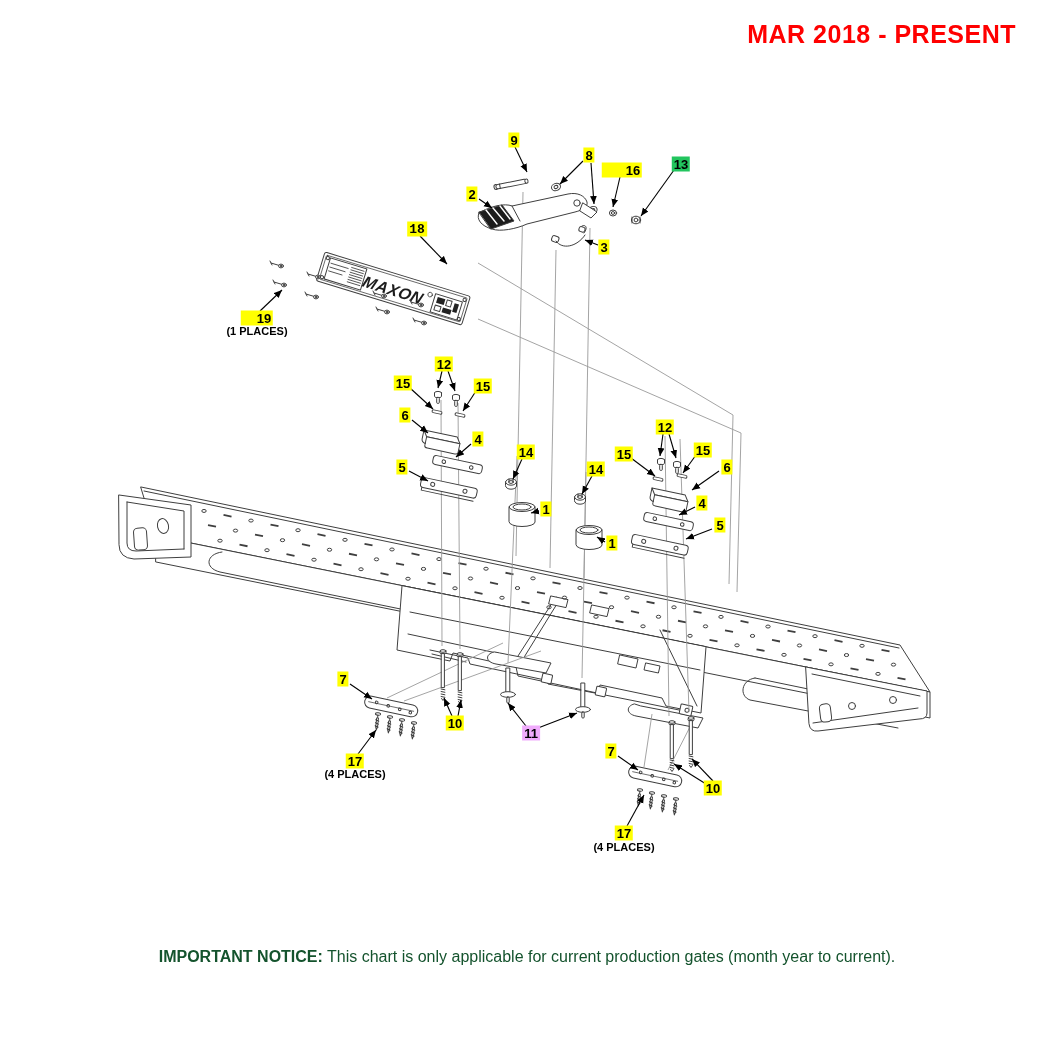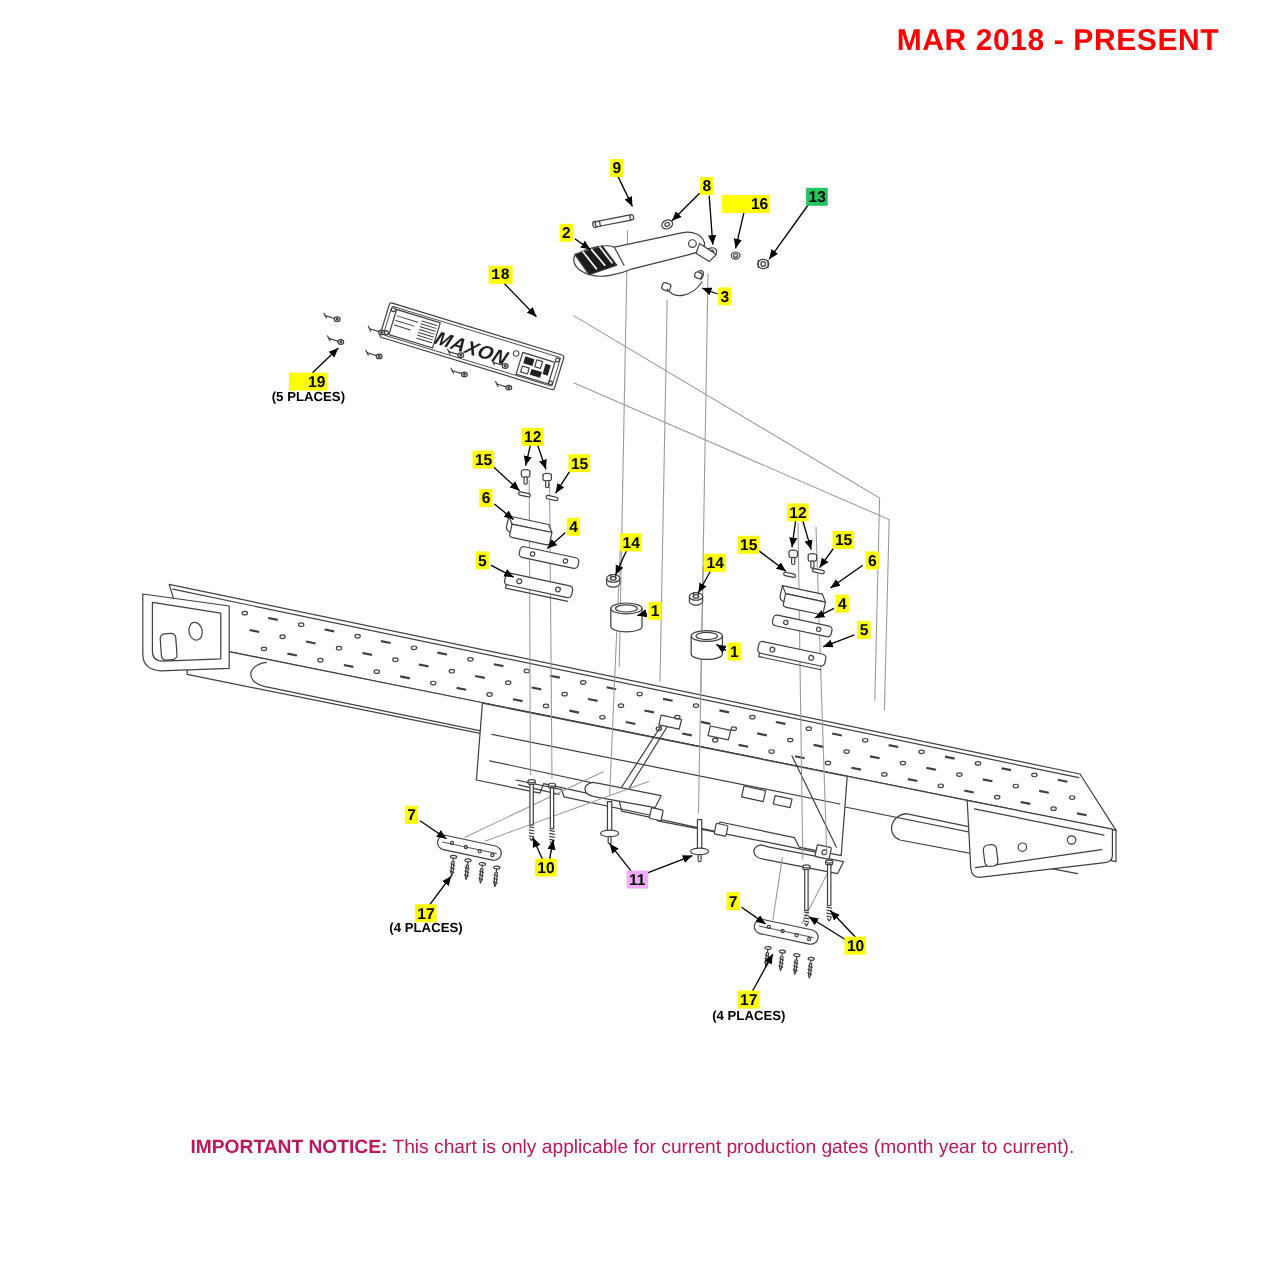--- a/index.html
+++ b/index.html
@@ -554,21 +554,21 @@
 
   <div id="callout-layer">
       <div class="callout" style="left: 514px; top: 140px; background: rgb(255, 255, 0);">9</div>
       <div class="callout" style="left: 589px; top: 155px; background: rgb(255, 255, 0);">8</div>
       <div class="callout" style="left: 622px; top: 170px; background: rgb(255, 255, 0); padding-left: 24px;">16</div>
       <div class="callout" style="left: 681px; top: 164px; background: #22c55e;">13</div>
       <div class="callout" style="left: 472px; top: 194px; background: rgb(255, 255, 0);">2</div>
       <div class="callout" style="left: 604px; top: 247px; background: rgb(255, 255, 0);">3</div>
       <div class="callout" style="left: 417px; top: 229px; background: rgb(255, 255, 0); font-family: Liberation Mono, monospace;">18</div>
       <div class="callout" style="left: 257px; top: 318px; background: rgb(255, 255, 0); padding-left: 16px;">19</div>
-      <div class="callout-note" style="left: 257px; top: 331px;">(5 PLACES)</div>
+      <div class="callout-note" style="left: 257px; top: 331px;">(1 PLACES)</div>
       <div class="callout" style="left: 444px; top: 364px; background: rgb(255, 255, 0);">12</div>
       <div class="callout" style="left: 403px; top: 383px; background: rgb(255, 255, 0);">15</div>
       <div class="callout" style="left: 483px; top: 386px; background: rgb(255, 255, 0);">15</div>
       <div class="callout" style="left: 405px; top: 415px; background: rgb(255, 255, 0);">6</div>
       <div class="callout" style="left: 478px; top: 439px; background: rgb(255, 255, 0);">4</div>
       <div class="callout" style="left: 402px; top: 467px; background: rgb(255, 255, 0);">5</div>
       <div class="callout" style="left: 526px; top: 452px; background: rgb(255, 255, 0);">14</div>
       <div class="callout" style="left: 546px; top: 509px; background: rgb(255, 255, 0);">1</div>
       <div class="callout" style="left: 596px; top: 469px; background: rgb(255, 255, 0);">14</div>
       <div class="callout" style="left: 612px; top: 543px; background: rgb(255, 255, 0);">1</div>
@@ -582,16 +582,16 @@
       <div class="callout" style="left: 455px; top: 723px; background: rgb(255, 255, 0);">10</div>
       <div class="callout" style="left: 531px; top: 733px; background: #f0abfc;">11</div>
       <div class="callout" style="left: 355px; top: 761px; background: rgb(255, 255, 0);">17</div>
       <div class="callout-note" style="left: 355px; top: 774px;">(4 PLACES)</div>
       <div class="callout" style="left: 611px; top: 751px; background: rgb(255, 255, 0);">7</div>
       <div class="callout" style="left: 713px; top: 788px; background: rgb(255, 255, 0);">10</div>
       <div class="callout" style="left: 624px; top: 833px; background: rgb(255, 255, 0);">17</div>
       <div class="callout-note" style="left: 624px; top: 847px;">(4 PLACES)</div>
     </div>
 
-  <div id="notice" style="color: #be185d;">
+  <div id="notice" style="color: #14532d;">
     <div><span class="b">IMPORTANT NOTICE:</span><span> This chart is only applicable for current production gates (month year to current).</span></div>
   </div>
 </div>
 
 </body></html>

